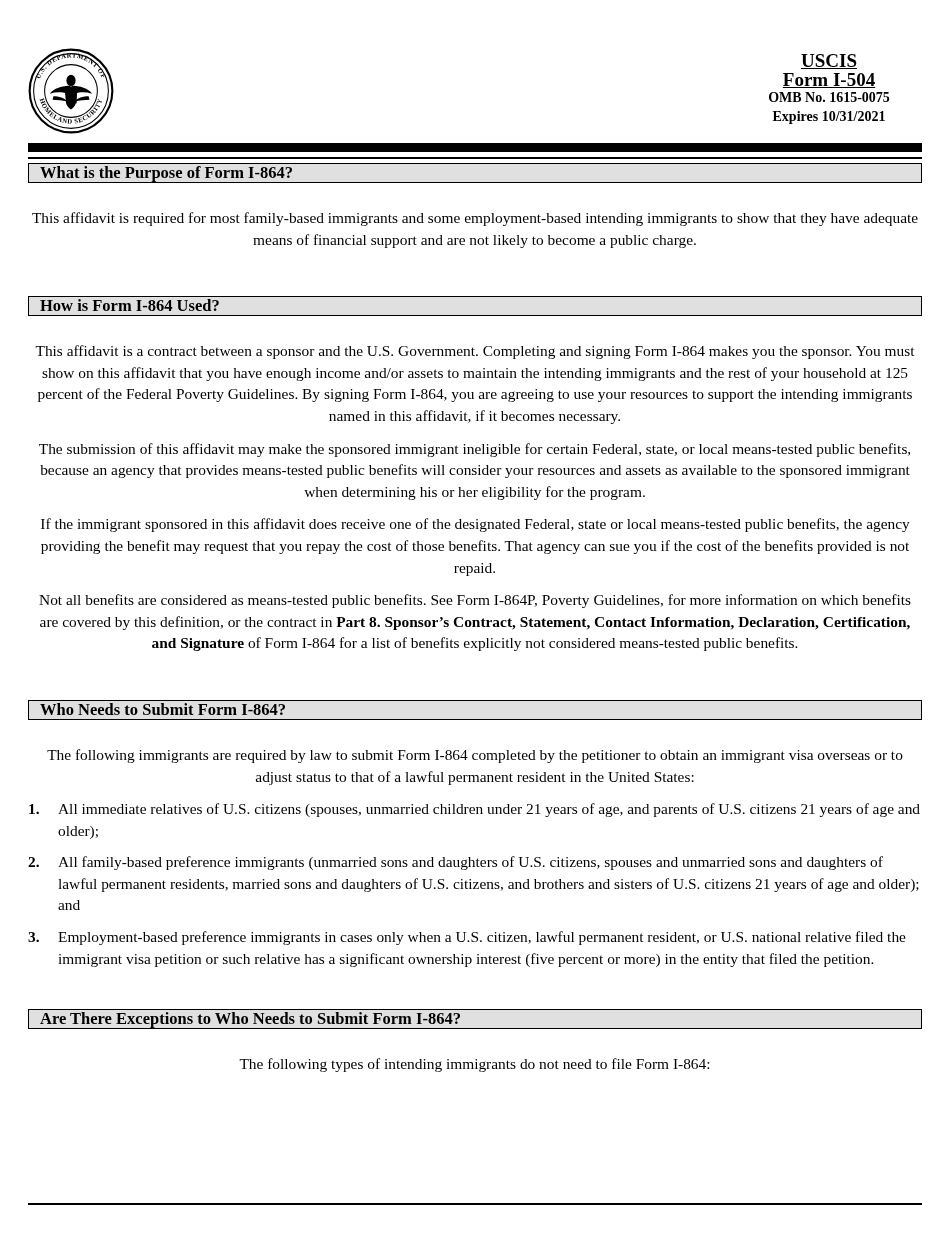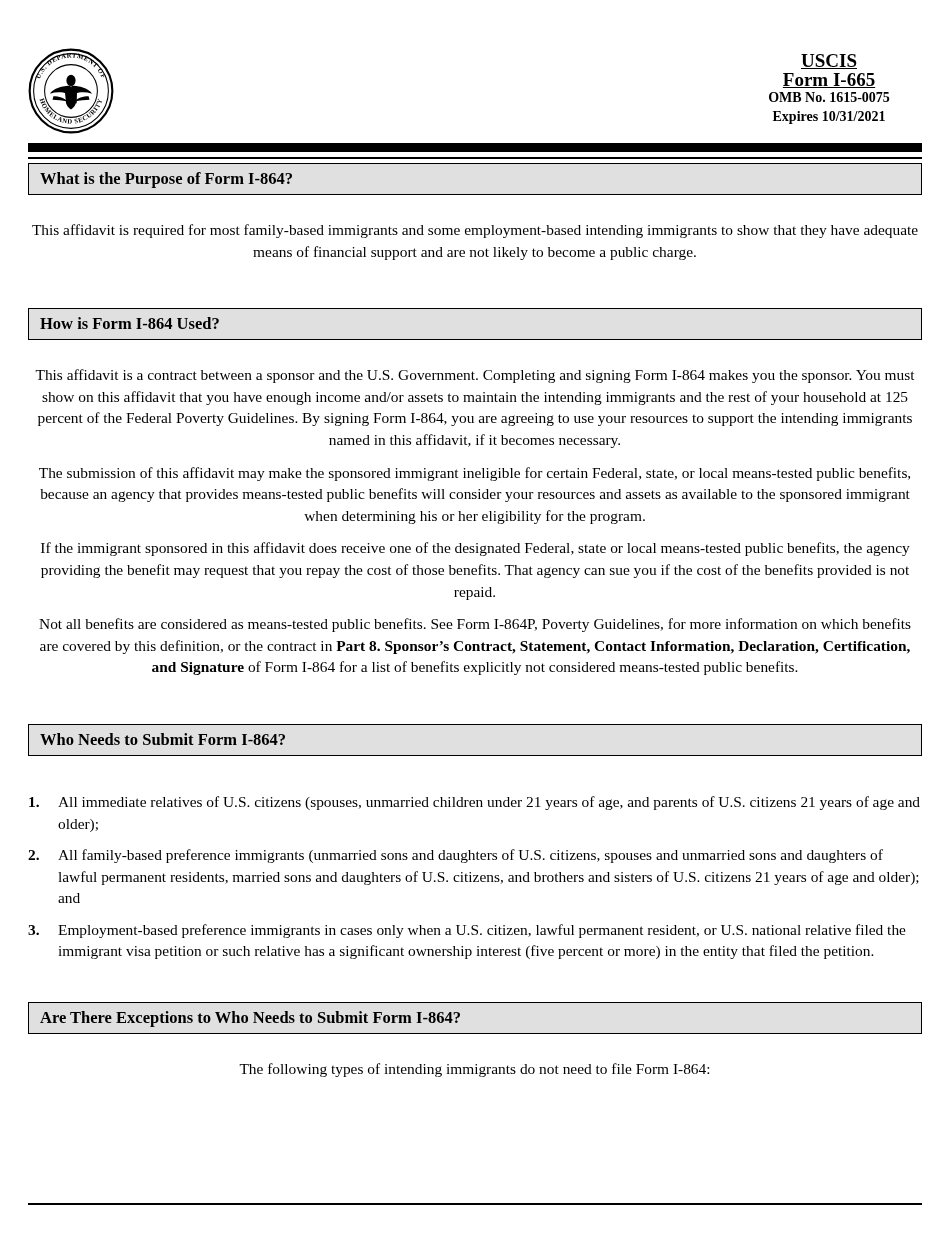--- a/index.html
+++ b/index.html
@@ -106,21 +106,21 @@
     left: 0;
     top: 163px;
     width: 950px;
   }
 
   .section-bar {
     margin: 0 28px;
     background: #e0e0e0;
     border: 1.4px solid #000000;
     box-sizing: border-box;
-    height: 32px;
+    height: 20px;
     display: flex;
     align-items: center;
     padding-left: 11px;
   }
   .section-bar .section-title {
     font-weight: bold;
     font-size: 16.5px;
     line-height: 1;
   }
 
@@ -214,21 +214,21 @@
           <rect x="48" y="52" width="1.5" height="14"></rect>
           <rect x="51.5" y="52" width="1.5" height="14"></rect>
           <rect x="55" y="52" width="1.5" height="12"></rect>
         </g>
       </svg>
     </div>
 
 
     <div class="uscis-block">
       <span class="uscis-bold">USCIS</span>
-      <span class="uscis-bold">Form I-665</span>
+      <span class="uscis-bold">Form I-504</span>
       <span class="uscis-reg">OMB No. 1615-0075</span>
       <span class="uscis-reg">Expires 10/31/2021</span>
     </div>
   </div>
 
   <div class="thick-bar"></div>
   <div class="thin-rule"></div>
 
   <div class="content">
 
@@ -251,20 +251,21 @@
     <p class="body">If the immigrant sponsored in this affidavit does receive one of the designated Federal, state or local means-tested public benefits, the agency providing the benefit may request that you repay the cost of those benefits.  That agency can sue you if the cost of the benefits provided is not repaid.</p>
     <div class="para-gap"></div>
     <p class="body"><span>Not all benefits are considered as means-tested public benefits.  See Form I-864P, Poverty Guidelines, for more information on which benefits are covered by this definition, or the contract in </span><b class="inline-bold">Part 8. Sponsor’s Contract, Statement, Contact Information, Declaration, Certification, and Signature</b><span> of Form I-864 for a list of benefits explicitly not considered means-tested public benefits.</span></p>
 
     <div class="section-gap"></div>
 
     <div class="section-bar">
       <span class="section-title">Who Needs to Submit Form I-864?</span>
     </div>
     <div class="gap-after-bar"></div>
+    <p class="body">The following immigrants are required by law to submit Form I-864 completed by the petitioner to obtain an immigrant visa overseas or to adjust status to that of a lawful permanent resident in the United States:</p>
     <div class="para-gap"></div>
     <ul class="numlist">
       <li>
         <span class="num">1.</span>
         <span>All immediate relatives of U.S. citizens (spouses, unmarried children under 21 years of age, and parents of U.S. citizens 21 years of age and older);</span>
       </li>
       <li>
         <span class="num">2.</span>
         <span>All family-based preference immigrants (unmarried sons and daughters of U.S. citizens, spouses and unmarried sons and daughters of lawful permanent residents, married sons and daughters of U.S. citizens, and brothers and sisters of U.S. citizens 21 years of age and older); and</span>
       </li>

